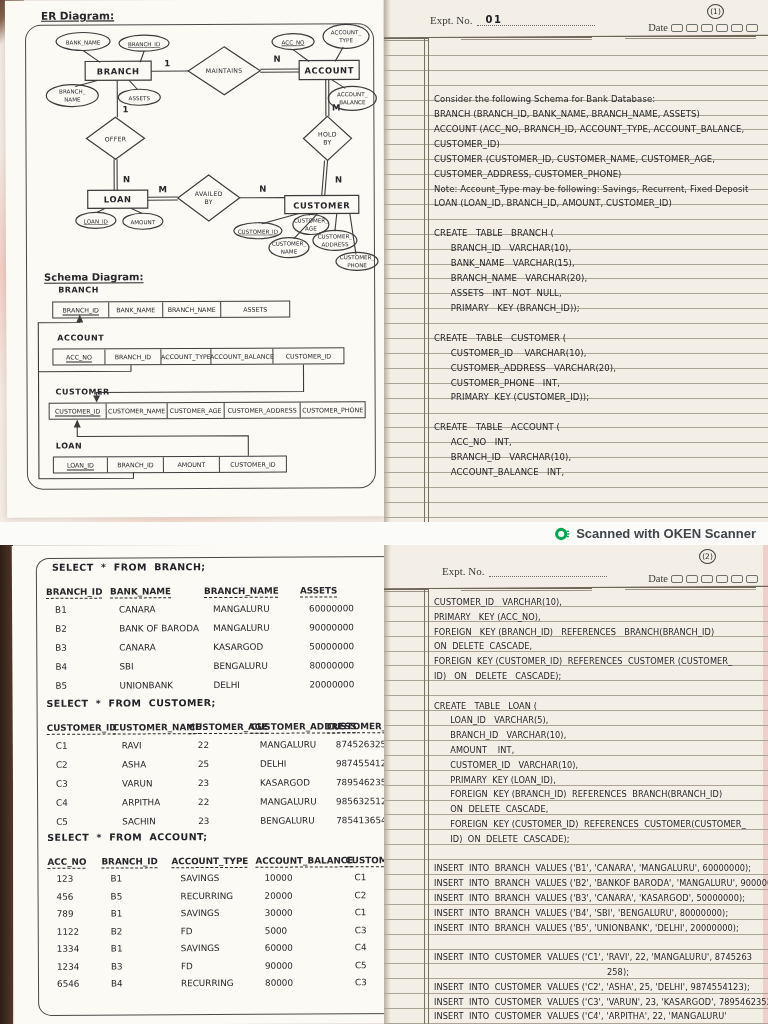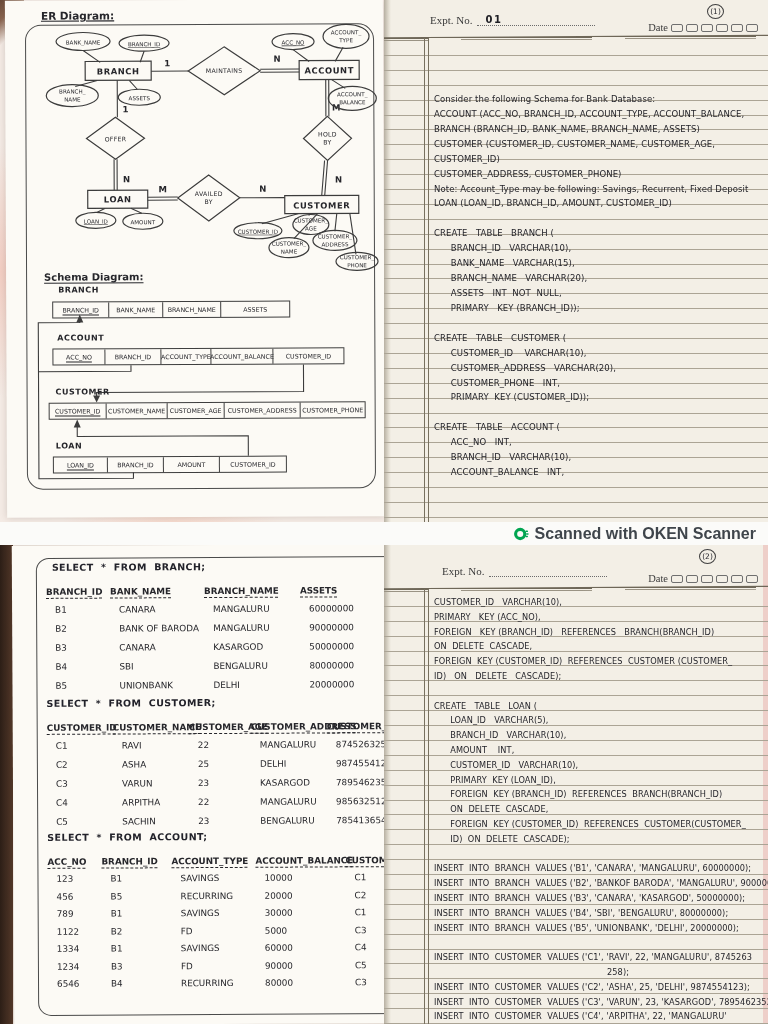--- a/index.html
+++ b/index.html
@@ -111,21 +111,21 @@
   .t-customer :is(.hrow,.trow) span:nth-of-type(5){width:66px}
   .t-account :is(.hrow,.trow) span:nth-of-type(1){width:54px}
   .t-account :is(.hrow,.trow) span:nth-of-type(2){width:70px}
   .t-account :is(.hrow,.trow) span:nth-of-type(3){width:84px}
   .t-account :is(.hrow,.trow) span:nth-of-type(4){width:90px}
   .t-account :is(.hrow,.trow) span:nth-of-type(5){width:48px}
 
   
   .oken { position:absolute; right:12px; top:50%; transform:translateY(-50%);
     display:flex; align-items:center; gap:6px; }
-  .oken-label { font-family:"Liberation Sans", sans-serif; font-size:16px; font-weight:bold; color:#3f454b; }
+  .oken-label { font-family:"Liberation Sans", sans-serif; font-size:13px; font-weight:bold; color:#3f454b; }
   .pinkstrip { position:absolute; right:0; top:0; bottom:0; width:5px; background:#eecfc9; }
 </style>
 </head>
 <body>
 
 <div id="tl" class="region">
   <div class="corner-smudge"></div>
   <div class="sheet">
     <div class="hand-border"></div>
 
@@ -294,24 +294,24 @@
       <span class="dbox"></span>
       <span class="dbox"></span>
       <span class="dbox"></span>
   </div>
   <div class="heavyline" style="top:36px;"></div>
   <div class="rules" style="top:41px;"></div>
   <div class="mline" style="left:40px; top:38px;"></div>
   <div class="hw-lines" style="left:50px; top:44px; right:0;margin-top:48px;">
 
   <div class="hline">Consider the following Schema for Bank Database:</div>
+      <div class="hline">BRANCH (BRANCH_ID, BANK_NAME, BRANCH_NAME, ASSETS)</div>
       <div class="hline">ACCOUNT (ACC_NO, BRANCH_ID, ACCOUNT_TYPE, ACCOUNT_BALANCE,</div>
-      <div class="hline">BRANCH (BRANCH_ID, BANK_NAME, BRANCH_NAME, ASSETS)</div>
+      <div class="hline">CUSTOMER_ID)</div>
       <div class="hline">CUSTOMER (CUSTOMER_ID, CUSTOMER_NAME, CUSTOMER_AGE,</div>
-      <div class="hline">CUSTOMER_ID)</div>
       <div class="hline">CUSTOMER_ADDRESS, CUSTOMER_PHONE)</div>
       <div class="hline">Note: Account_Type may be following: Savings, Recurrent, Fixed Deposit</div>
       <div class="hline">LOAN (LOAN_ID, BRANCH_ID, AMOUNT, CUSTOMER_ID)</div>
       <div class="hline"></div>
       <div class="hline">CREATE   TABLE   BRANCH (</div>
       <div class="hline">      BRANCH_ID   VARCHAR(10),</div>
       <div class="hline">      BANK_NAME   VARCHAR(15),</div>
       <div class="hline">      BRANCH_NAME   VARCHAR(20),</div>
       <div class="hline">      ASSETS   INT  NOT  NULL,</div>
       <div class="hline">      PRIMARY   KEY (BRANCH_ID));</div>

